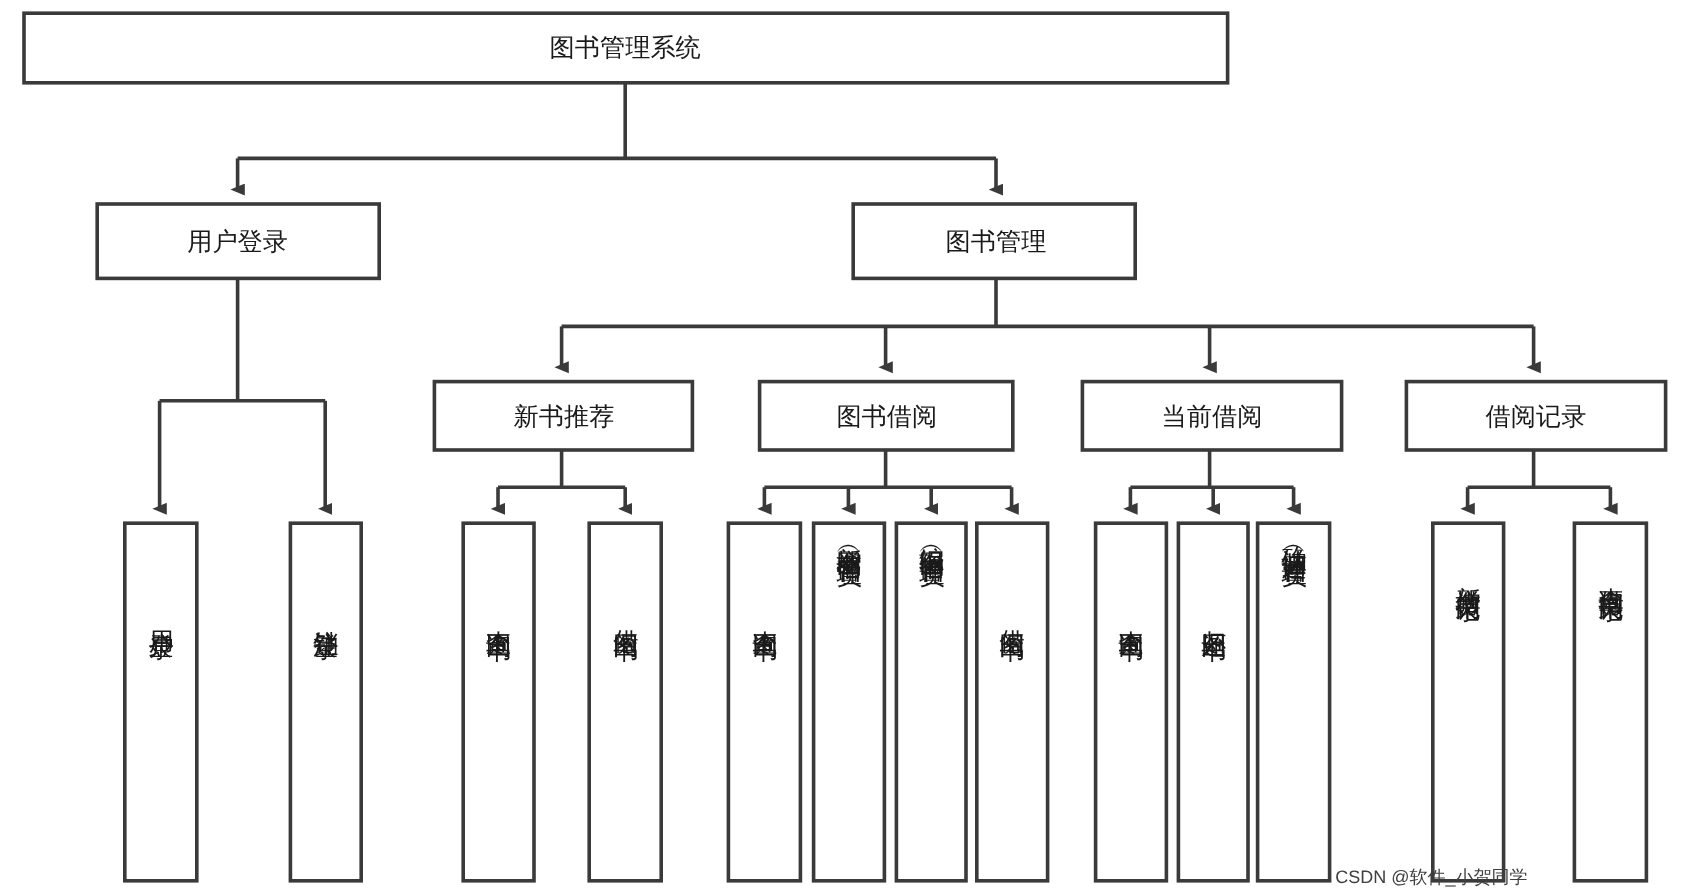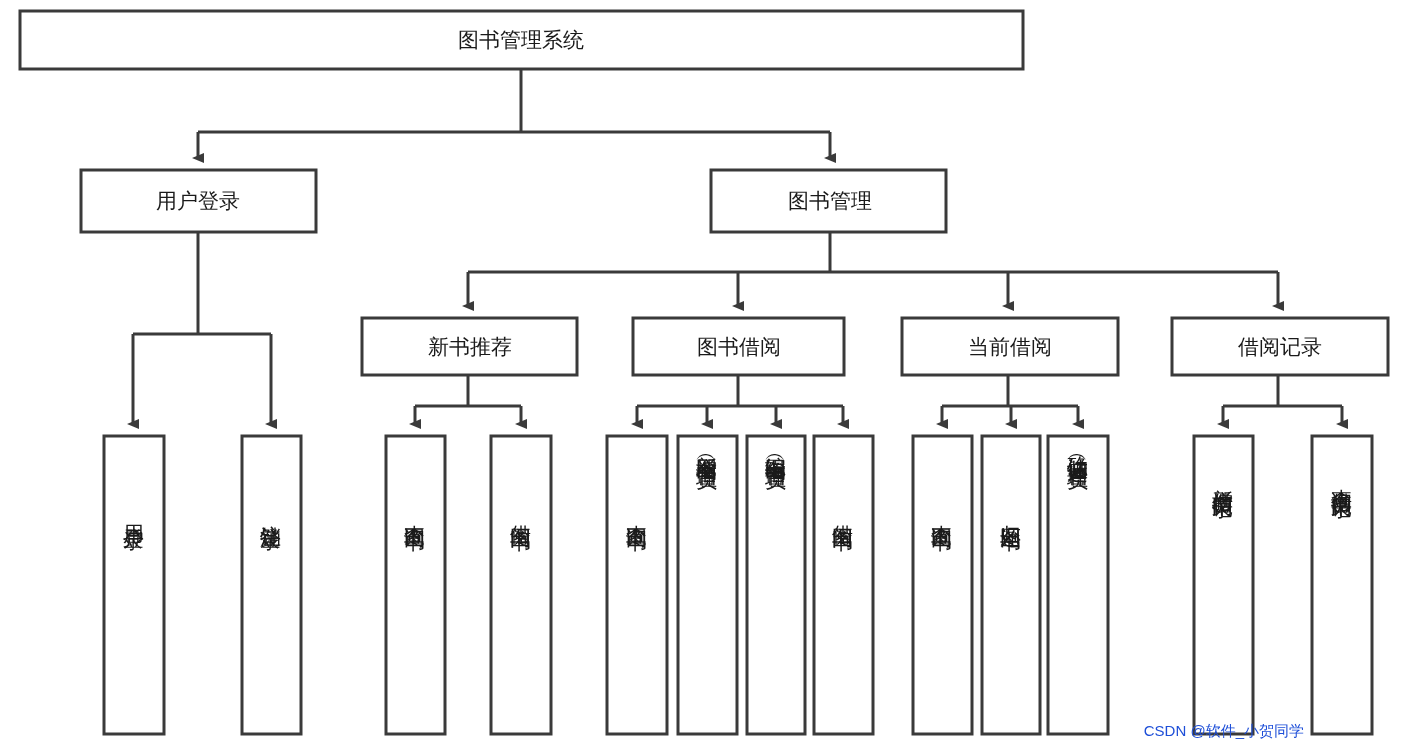--- a/index.html
+++ b/index.html
@@ -1,27 +1,27 @@
 <!DOCTYPE html>
 <html><head>
 <meta charset="utf-8">
 <style>
   html,body{margin:0;padding:0;background:#ffffff;}
   body{width:1405px;height:747px;overflow:hidden;
        font-family:"Liberation Sans","DejaVu Sans",sans-serif;}
-  #stage{position:relative;width:1283px;height:747px;background:#fff;padding-left:31px;}
+  #stage{position:relative;width:1283px;height:747px;background:#fff;}
   svg#diagram{position:absolute;left:0;top:0;width:1405px;height:747px;display:block;}
   .node-box{fill:#ffffff;stroke:#3a3a3a;stroke-width:3;}
   .link{stroke:#3a3a3a;stroke-width:3;fill:none;}
   .node-label{font-family:"Liberation Sans","DejaVu Sans",sans-serif;
               fill:#1a1a1a;font-size:21px;text-anchor:middle;}
   .node-label-v{font-family:"Liberation Sans","DejaVu Sans",sans-serif;
               fill:#1a1a1a;font-size:21px;text-anchor:middle;
               writing-mode:vertical-rl;glyph-orientation-vertical:0;letter-spacing:2px;}
-  .watermark{position:absolute;right:10px;bottom:6px;color:#1d4ed8;
+  .watermark{position:absolute;right:10px;bottom:6px;color:#404040;
              font-size:15px;font-family:"Liberation Sans","DejaVu Sans",sans-serif;
              white-space:nowrap;pointer-events:none;}
 </style>
 </head>
 <body>
 
 <div id="stage">
 
   <svg id="diagram" viewBox="0 0 1405 747">
     <defs>

